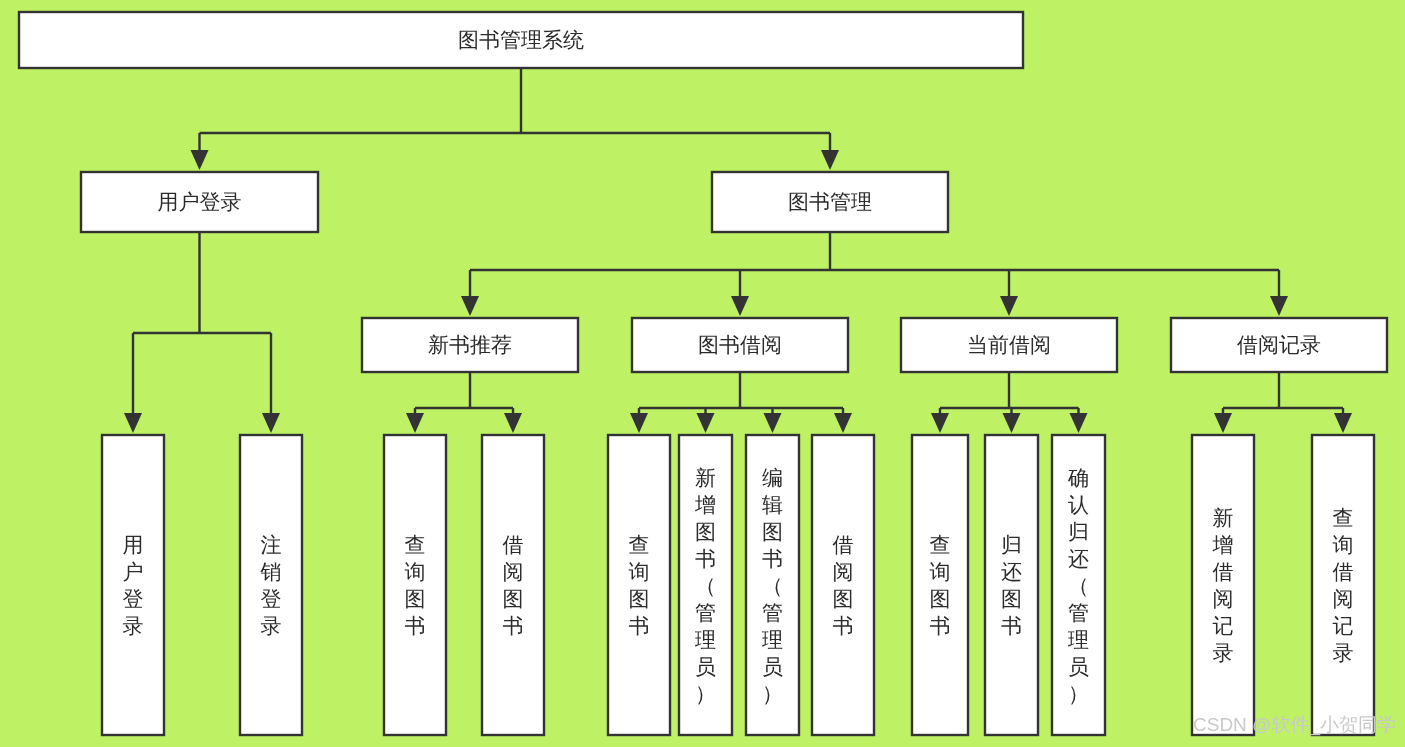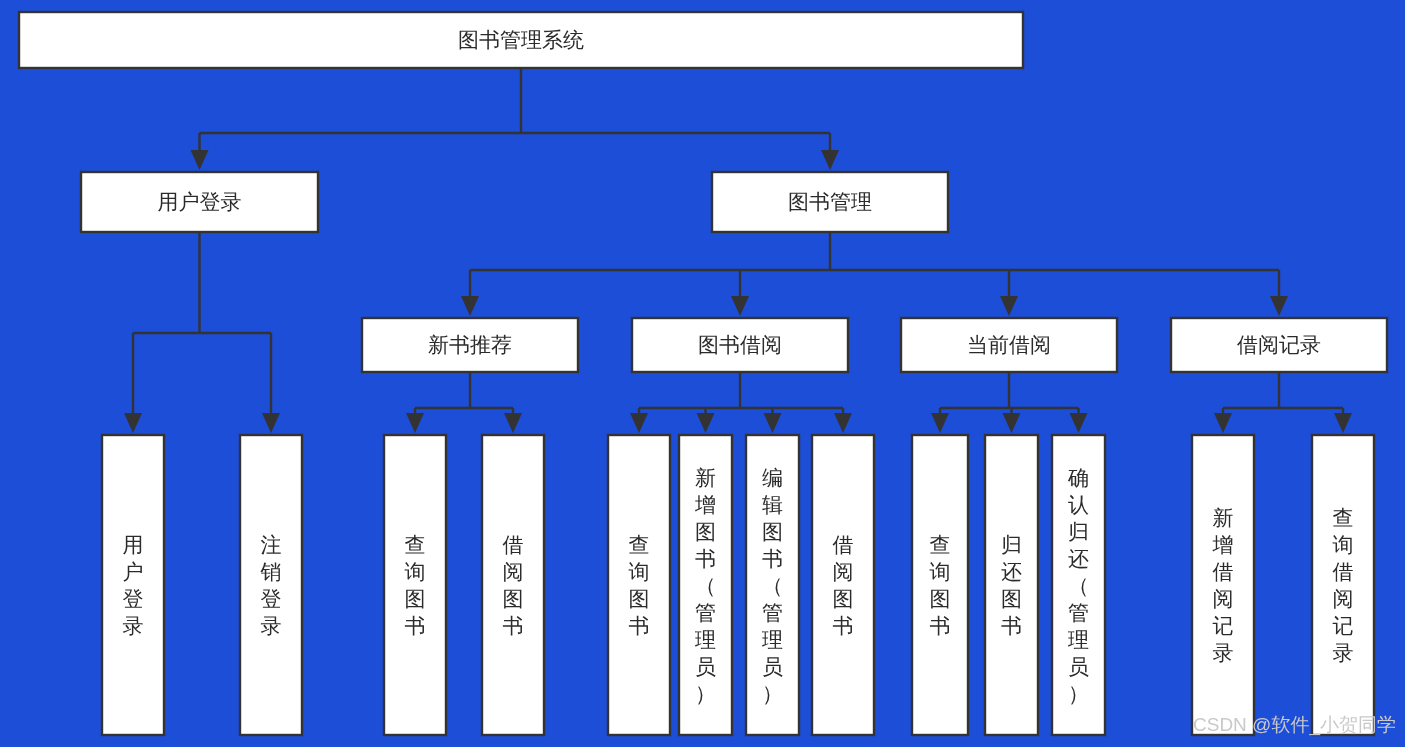--- a/index.html
+++ b/index.html
@@ -8,21 +8,21 @@
     padding: 0;
     background: #ffffff;
   }
   body {
     font-family: "Liberation Sans", "DejaVu Sans", sans-serif;
   }
   #diagram-root {
     position: relative;
     width: 1405px;
     height: 747px;
-    background: #1d4ed8;
+    background: #bef264;
     overflow: hidden;
   }
   svg#diagram-svg {
     position: absolute;
     left: 0;
     top: 0;
     width: 1405px;
     height: 747px;
     display: block;
   }

